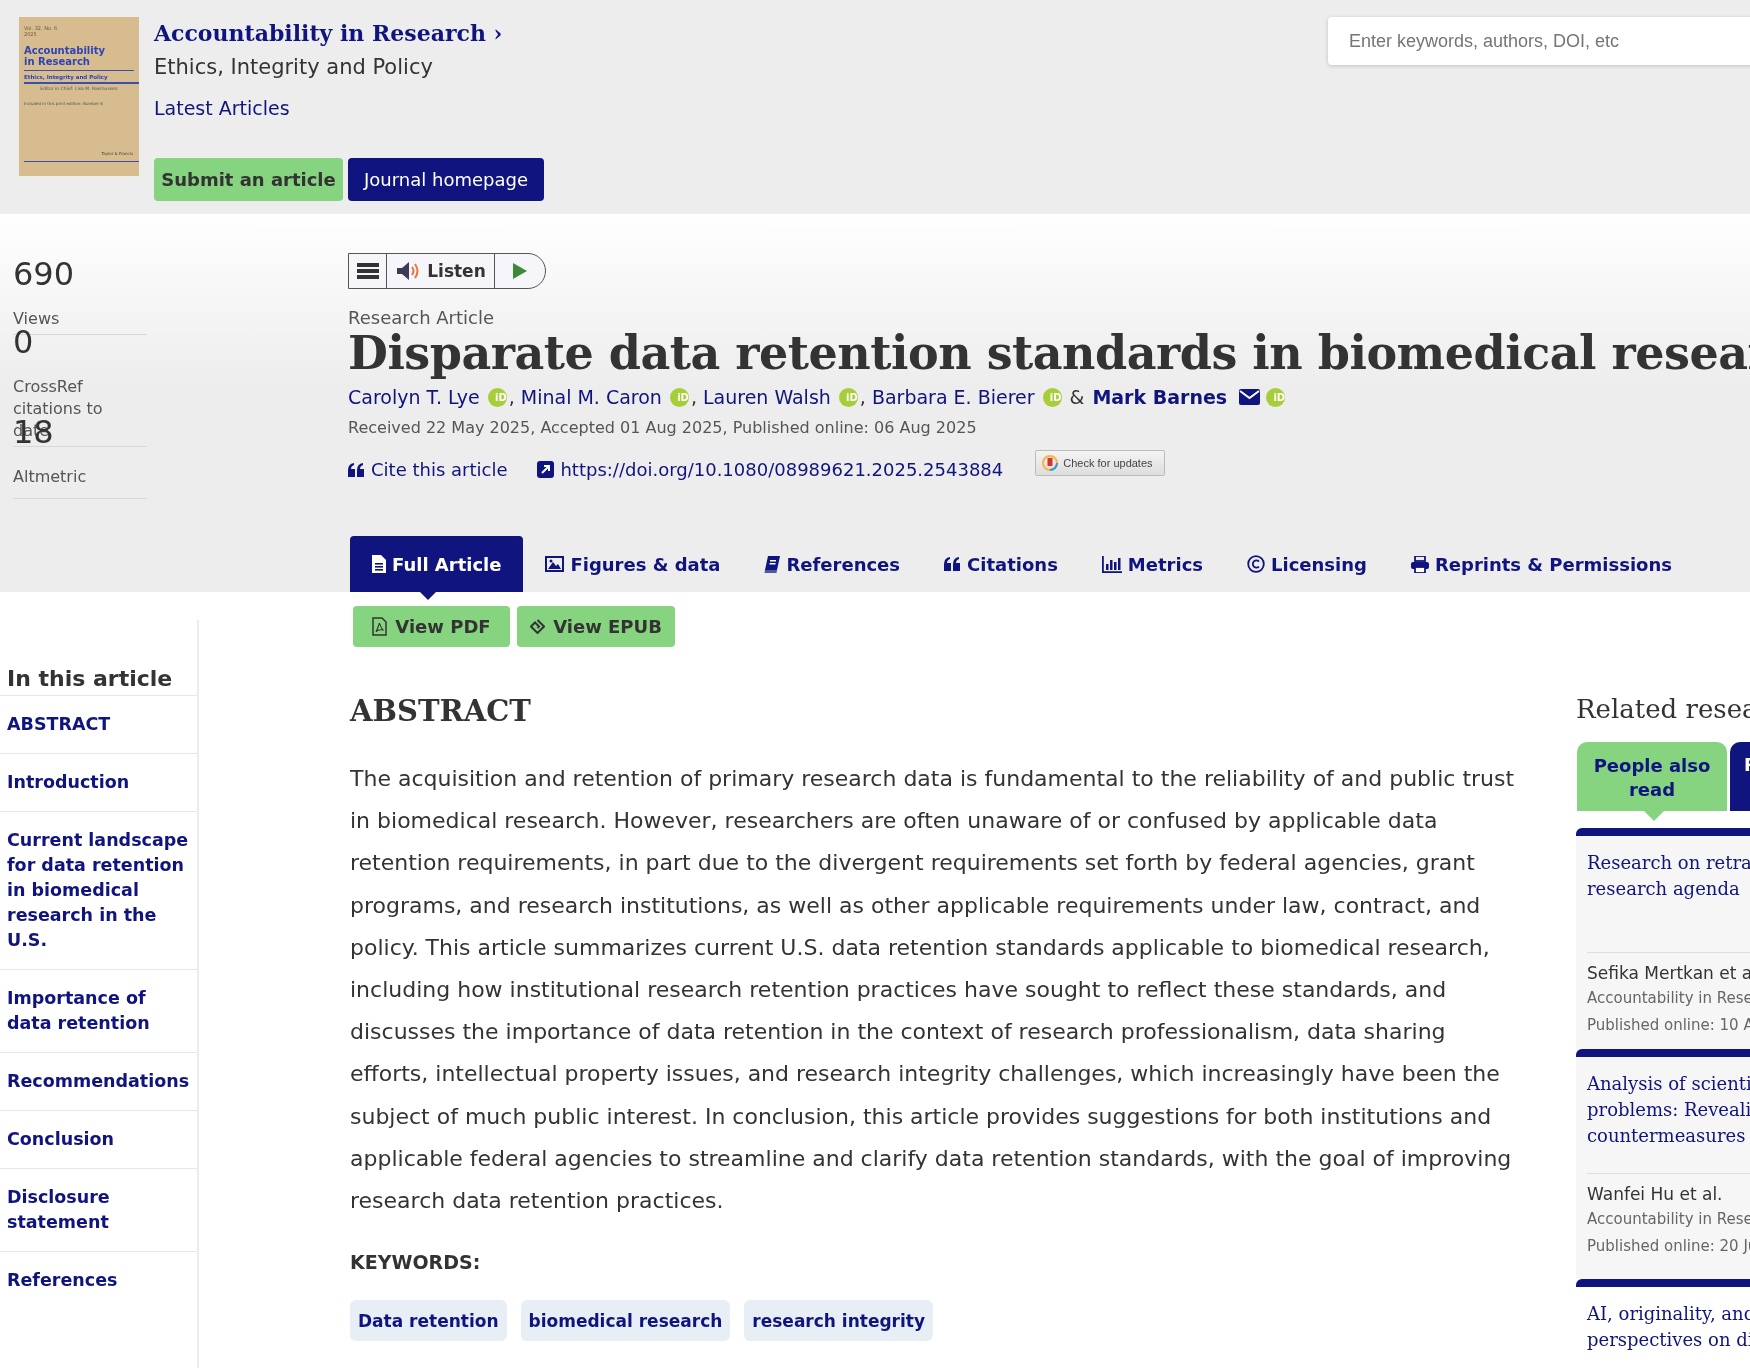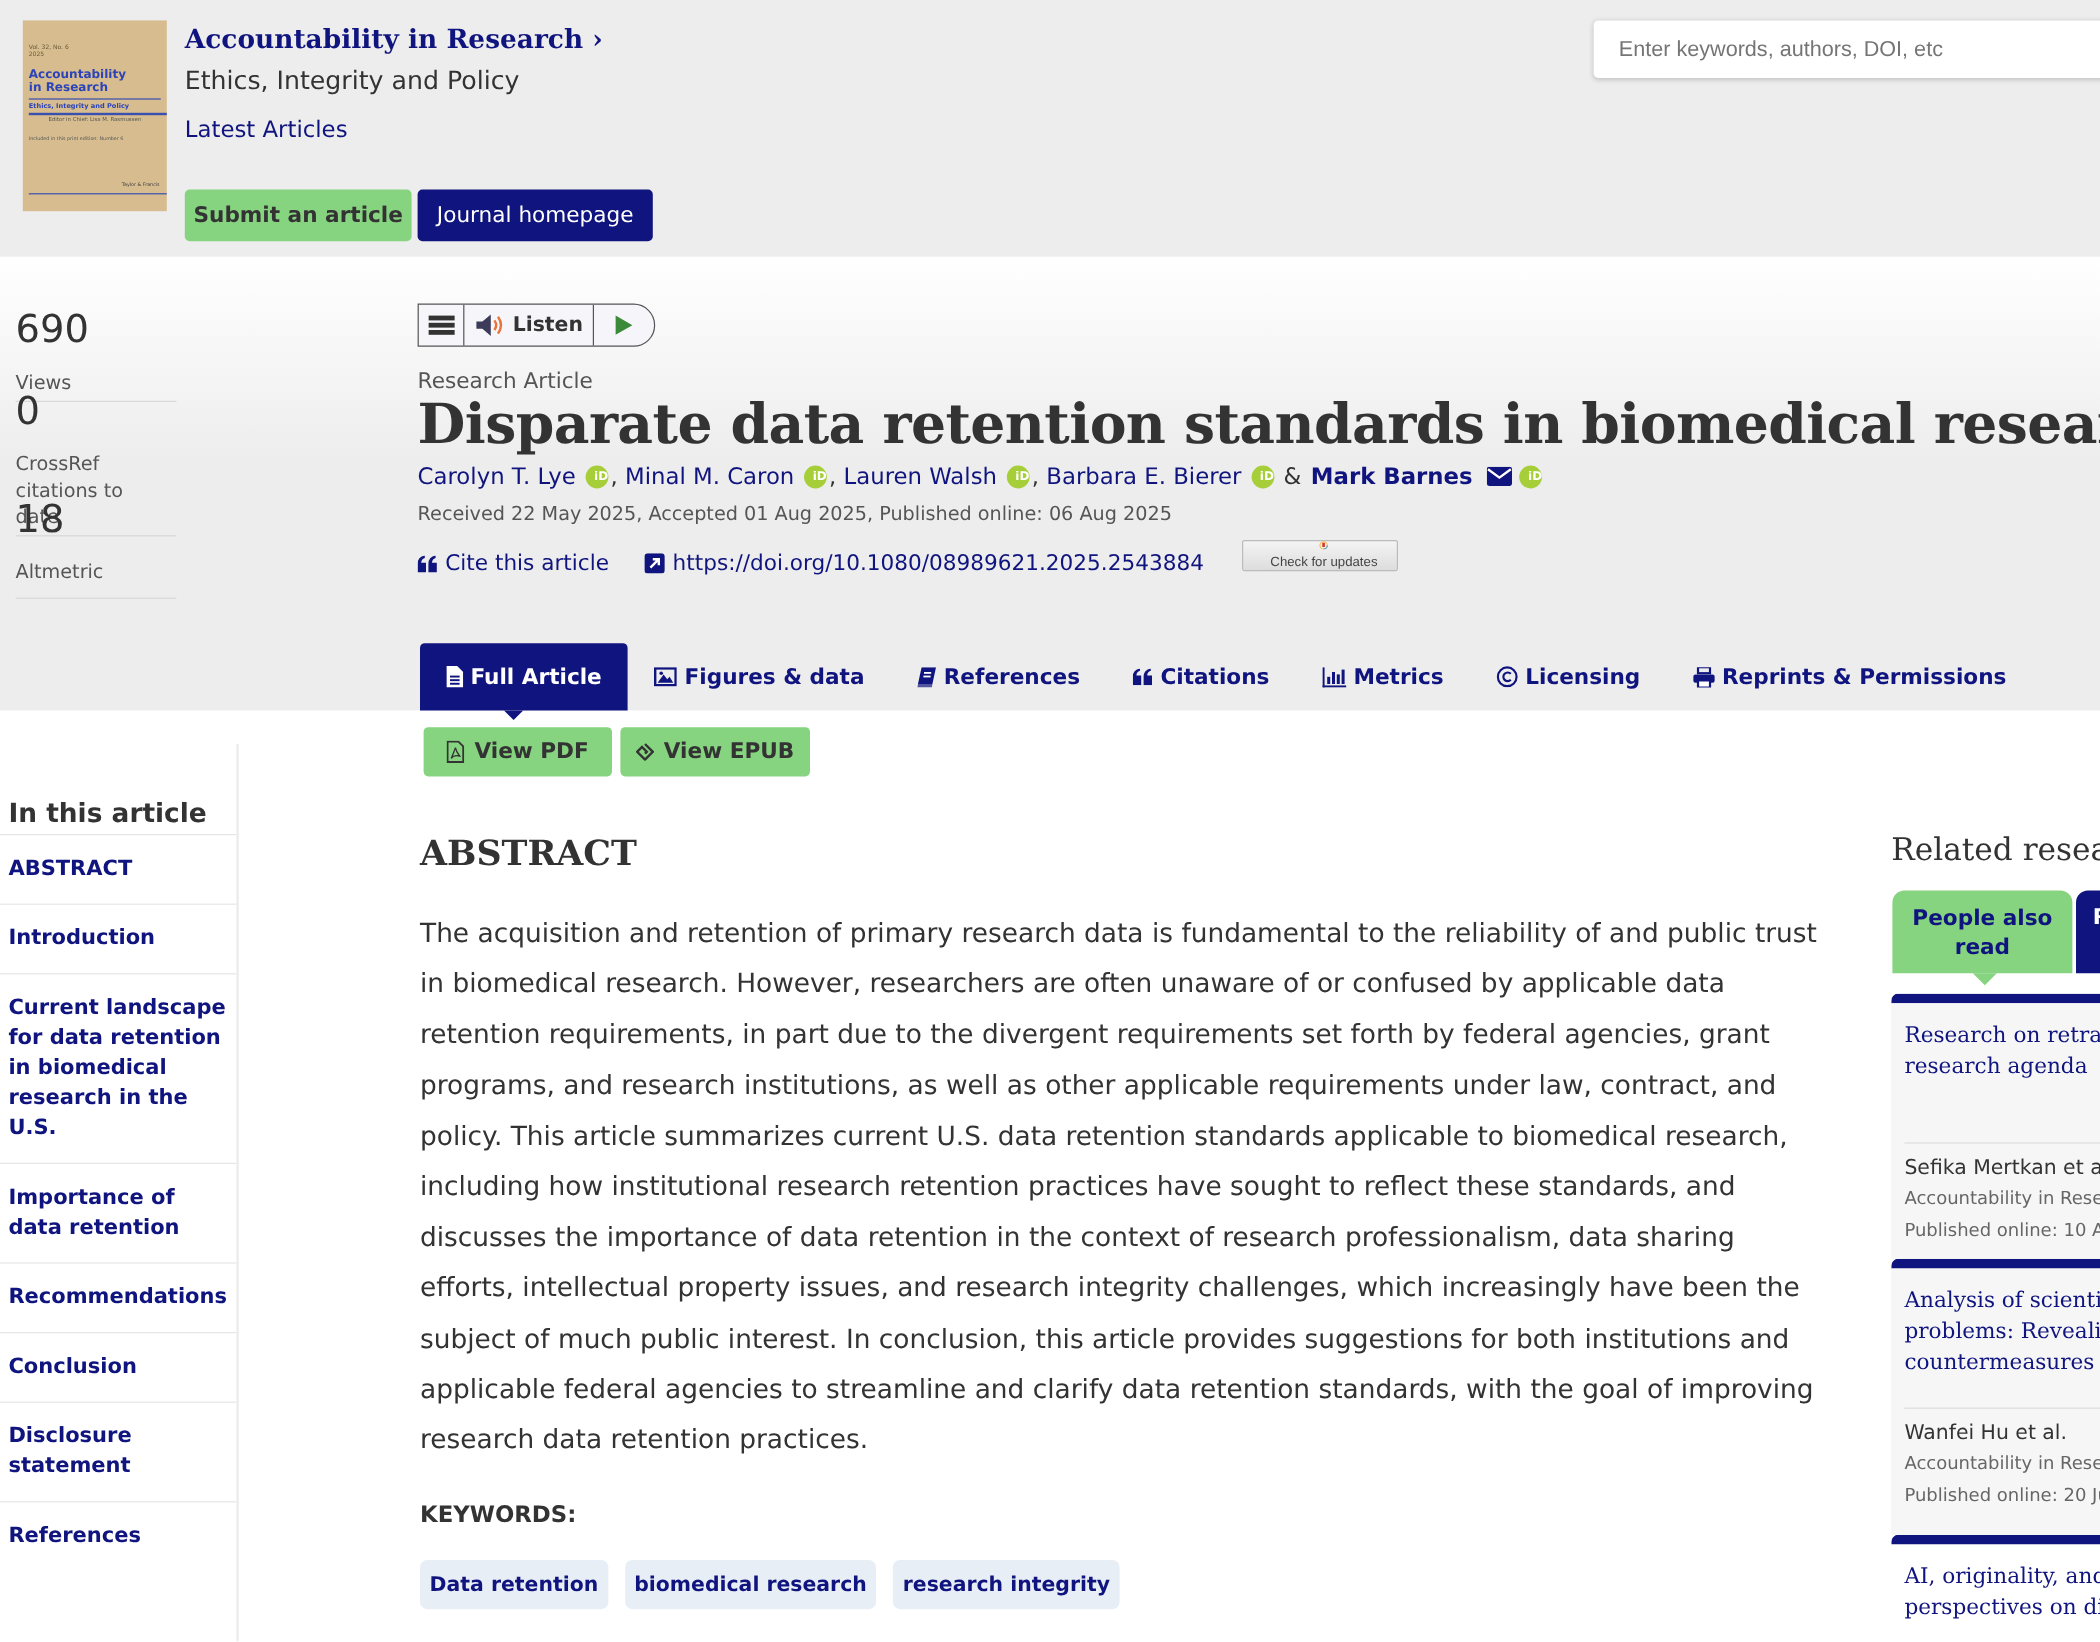--- a/index.html
+++ b/index.html
@@ -4,21 +4,21 @@
 <style>
   * { box-sizing: border-box; margin: 0; padding: 0; }
   html, body { width: 1750px; height: 1368px; overflow: hidden; background: #ffffff; }
   body { font-family: "DejaVu Sans", sans-serif; color: #333; position: relative; }
   .serif { font-family: "DejaVu Serif", serif; }
 
   
   #top-band { position: absolute; left: 0; top: 0; width: 1750px; height: 214px; background: #ededed; }
   #top-band-arrow { position: absolute; left: 192px; top: 214px; width: 0; height: 0;
     border-left: 14px solid transparent; border-right: 14px solid transparent; border-top: 14px solid #ededed; }
-  #cover { position: absolute; left: 19px; top: 17px; width: 120px; height: 159px; background: #d6bc8e; padding: 20px 5px; }
+  #cover { position: absolute; left: 19px; top: 17px; width: 120px; height: 159px; background: #d6bc8e; padding: 8px 5px; }
   #cover .c-vol { font-size: 5px; color: #6b5a3a; }
   #cover .c-title { font-family: "DejaVu Sans", sans-serif; font-weight: bold; font-size: 10px; line-height: 11px; color: #2c44b8; margin-top: 8px; }
   #cover .c-line { height: 1px; background: #3a4fb0; margin: 3px 0; }
   #cover .c-sub { font-size: 5.5px; color: #2c44b8; font-weight: bold; }
   #cover .c-bar { height: 2px; background: #3a4fb0; margin: 2px -5px 2px 0; }
   #cover .c-ed { font-size: 4.5px; color: #555; text-align: center; }
   #cover .c-inc { font-size: 4px; color: #555; margin-top: 10px; }
   #cover .c-tf { position: absolute; right: 6px; bottom: 20px; font-size: 4px; color: #444; }
   #cover .c-bot { position: absolute; left: 5px; right: 0; bottom: 14px; height: 1px; background: #3a4fb0; }
 
@@ -50,21 +50,21 @@
   #article-type { position: absolute; left: 348px; top: 307px; font-size: 18px; color: #555; }
   #article-title { position: absolute; left: 348px; top: 326px; font-size: 46px; font-weight: bold; color: #333; white-space: nowrap; letter-spacing: -0.5px; }
   #authors { position: absolute; left: 348px; top: 386px; font-size: 19px; color: #333; display: flex; align-items: center; white-space: nowrap; }
   .author { color: #10147e; }
   .orcid { display: inline-block; width: 19px; height: 19px; border-radius: 50%; background: #a6ce39; color: #fff; font-size: 10px; line-height: 19px; text-align: right; margin: 0 2px 0 8px; font-weight: bold; }
   .sep { margin-right: 6px; }
   #dates { position: absolute; left: 348px; top: 418px; font-size: 16px; color: #555; }
   #cite-row { position: absolute; left: 348px; top: 459px; font-size: 18px; color: #10147e; display: flex; align-items: center; }
   #cite-row .cite { display: flex; align-items: center; gap: 6px; }
   #cite-row .doi { display: flex; align-items: center; gap: 6px; margin-left: 30px; }
-  #check-updates { margin-left: 32px; width: 130px; height: 26px; border: 1px solid #bbb; background: linear-gradient(#f4f4f4, #ddd); border-radius: 2px; font-size: 11px; color: #444; display: flex; align-items: center; gap: 5px; padding-left: 6px; font-family: "Liberation Sans", sans-serif; margin-top: -14px; flex-direction: column; }
+  #check-updates { margin-left: 32px; width: 130px; height: 26px; border: 1px solid #bbb; background: linear-gradient(#f4f4f4, #ddd); border-radius: 2px; font-size: 11px; color: #444; display: flex; align-items: center; gap: 5px; padding-left: 6px; font-family: "Liberation Sans", sans-serif; margin-top: -14px; }
 
   
   #tabs { position: absolute; left: 350px; top: 536px; height: 56px; display: flex; }
   .tab { height: 56px; display: flex; align-items: center; font-size: 18px; color: #10147e; padding: 0 22px; gap: 6px; font-weight: 600; position: relative; }
   .tab.active { background: #10147e; color: #fff; border-radius: 4px 4px 0 0; padding: 0 22px 0 22px; font-weight: bold; }
   .tab.active::after { content: ""; position: absolute; left: 70px; bottom: -8px; border-left: 8px solid transparent; border-right: 8px solid transparent; border-top: 8px solid #10147e; }
 
   .gbtn { position: absolute; top: 606px; height: 41px; background: #86d480; border-radius: 4px; font-size: 18px; color: #333; display: flex; align-items: center; justify-content: center; gap: 8px; font-weight: 600; }
   #pdf-btn { left: 353px; width: 157px; }
   #epub-btn { left: 517px; width: 158px; }

